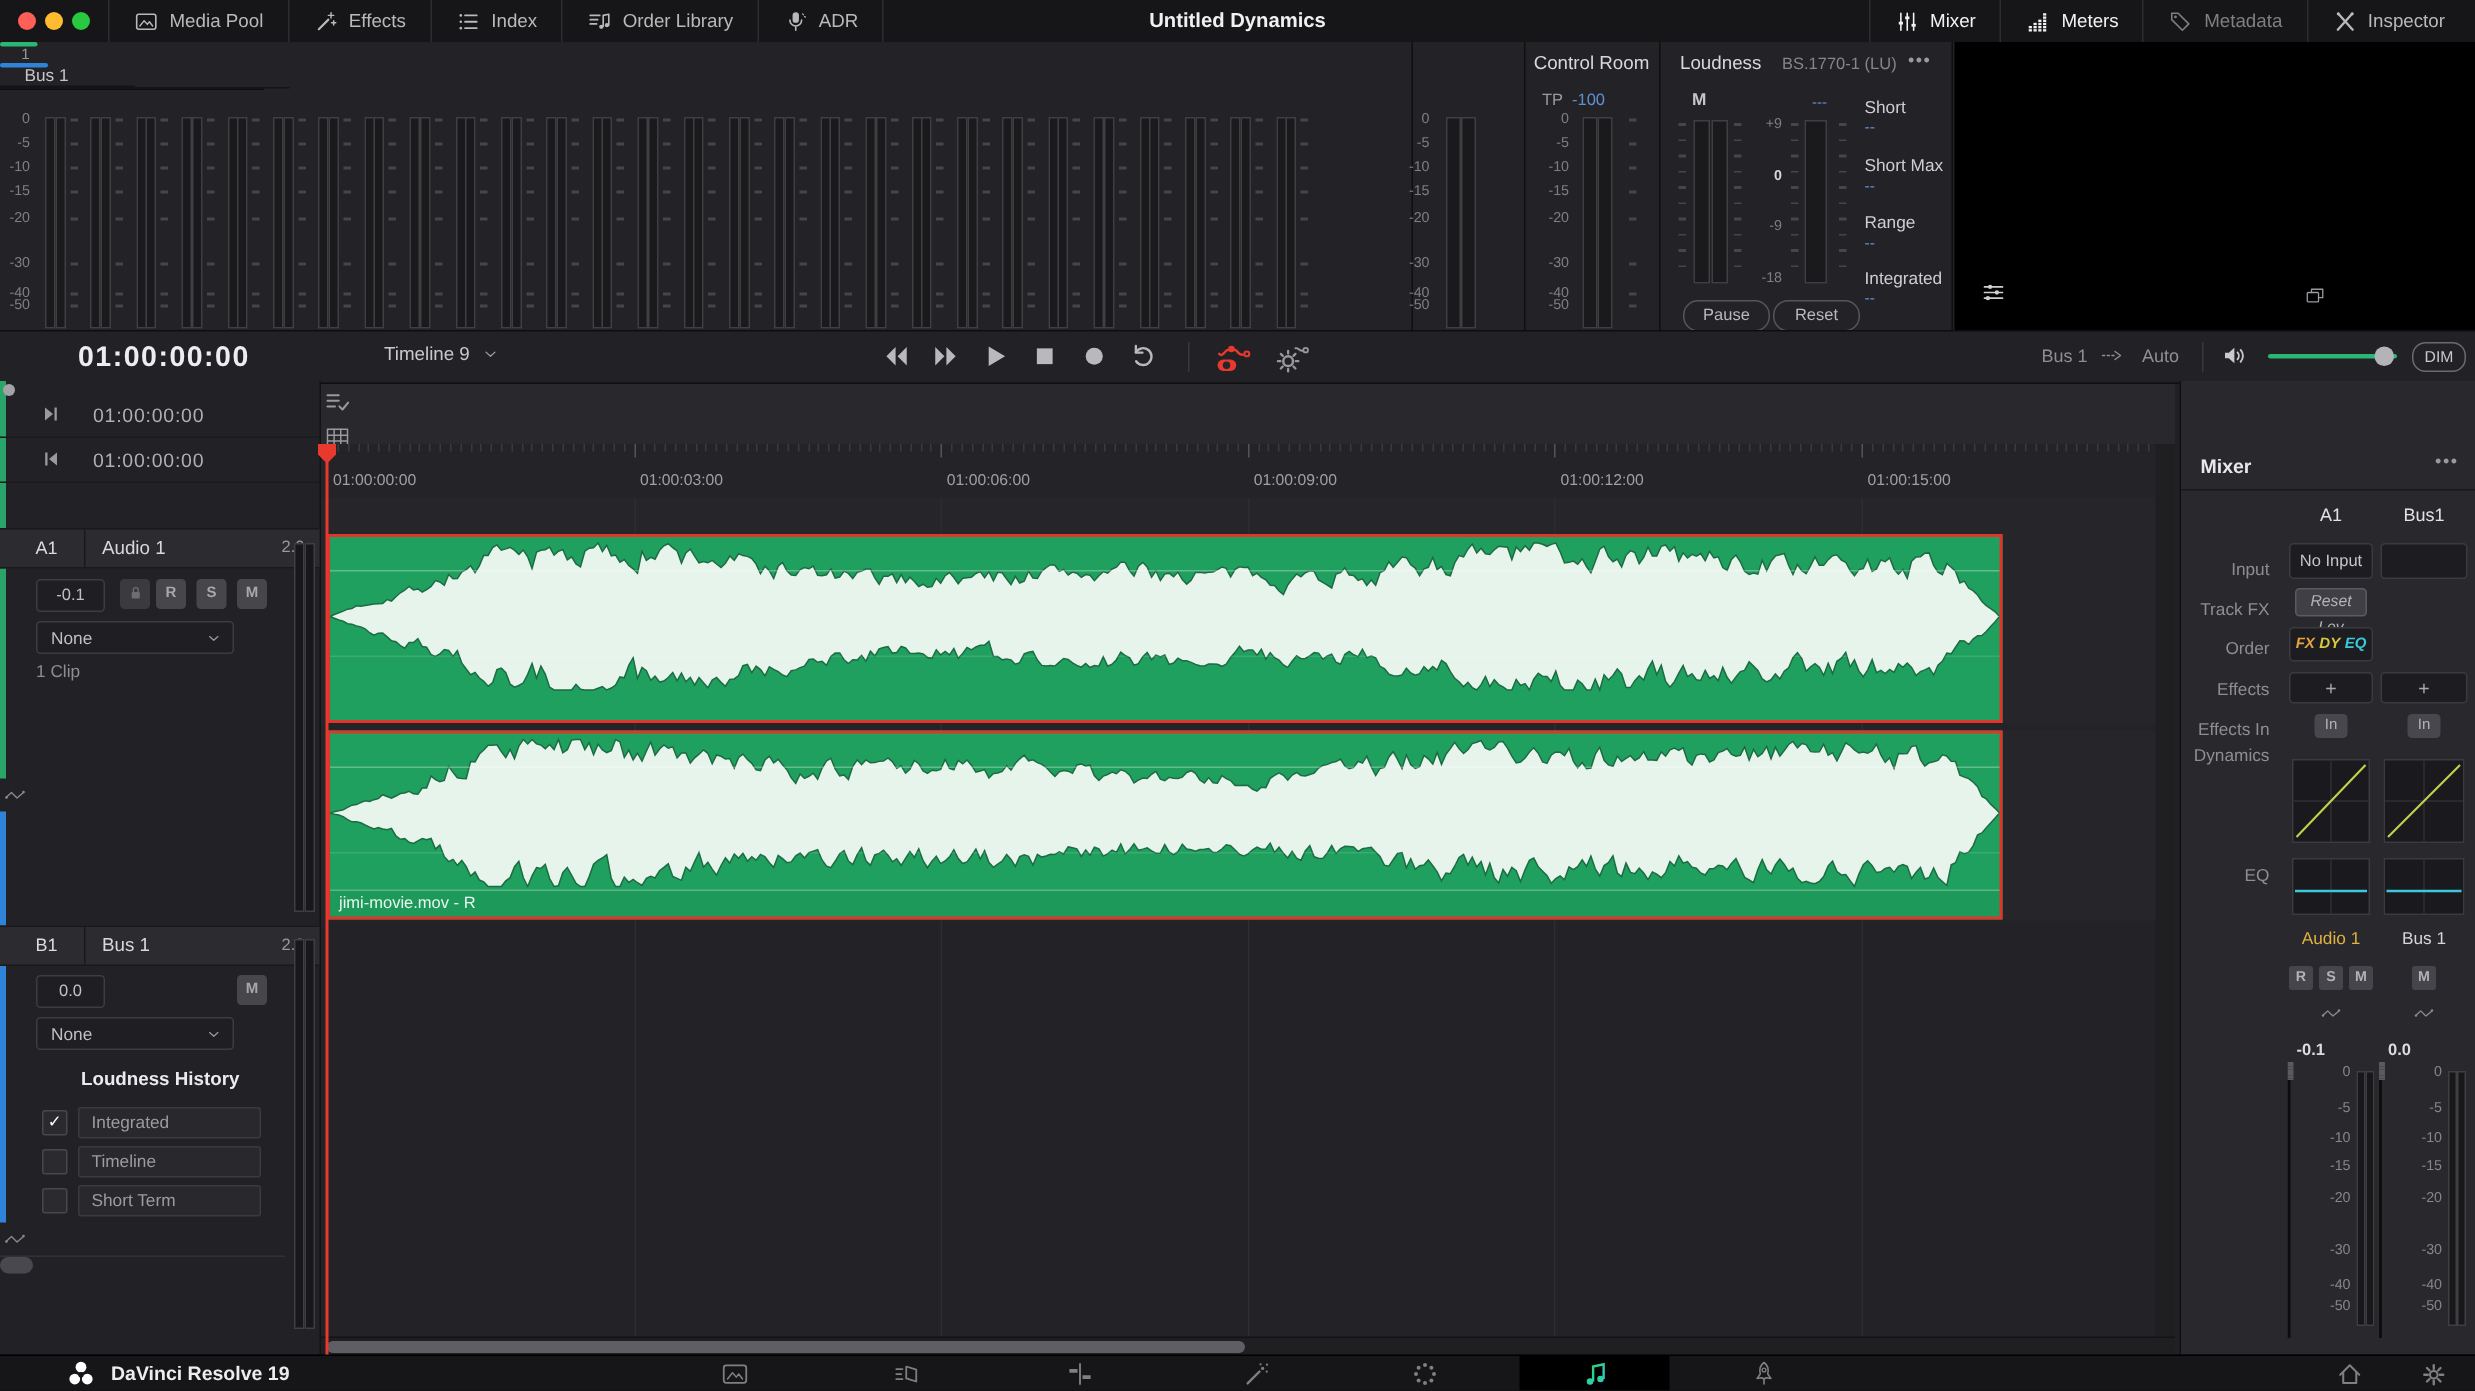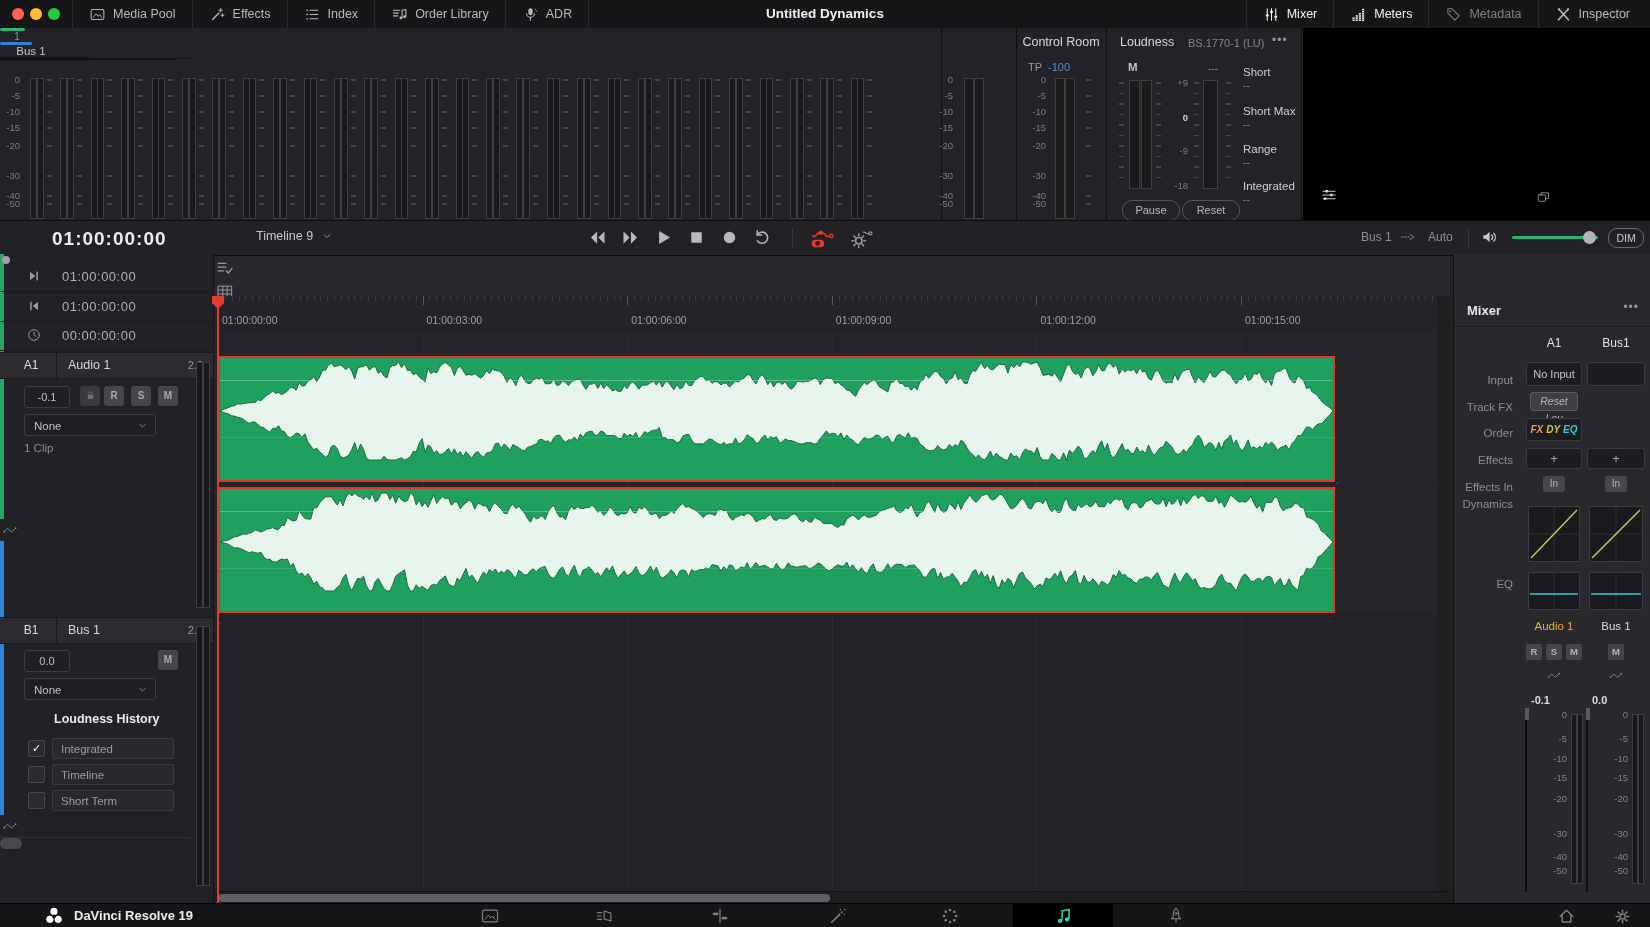--- a/index.html
+++ b/index.html
@@ -1017,20 +1017,21 @@
         </svg>
         <div class="refline" style="top:22px"></div>
         <div class="refline" style="top:79px;background:rgba(255,255,255,.12)"></div>
       </div>
       <div class="clip" style="left: 5px; top: 155px; width: 1117px; height: 126px;">
         <svg width="1113" height="104" style="position:absolute;left:0;top:1px">
           <path d="M0 52.0L0.0 52.0L2.9 51.1L5.9 50.5L8.8 49.9L11.7 48.3L14.6 46.8L17.6 46.4L20.5 45.1L23.4 43.9L26.4 44.3L29.3 43.1L32.2 42.4L35.1 39.8L38.1 41.0L41.0 42.1L43.9 40.7L46.9 39.0L49.8 38.7L52.7 37.6L55.7 39.2L58.6 39.4L61.5 35.4L64.4 35.4L67.4 27.4L70.3 29.7L73.2 31.1L76.2 30.3L79.1 20.9L82.0 24.9L84.9 28.5L87.9 29.0L90.8 29.1L93.7 17.7L96.7 17.9L99.6 12.7L102.5 10.0L105.4 6.8L108.4 6.9L111.3 6.5L114.2 11.1L117.2 15.0L120.1 9.6L123.0 15.8L125.9 7.4L128.9 3.0L131.8 6.0L134.7 3.0L137.7 5.9L140.6 6.7L143.5 9.2L146.4 6.3L149.4 9.8L152.3 3.0L155.2 11.9L158.2 9.8L161.1 3.3L164.0 3.0L167.0 3.0L169.9 9.8L172.8 5.1L175.7 13.2L178.7 6.1L181.6 10.0L184.5 11.7L187.5 10.5L190.4 3.0L193.3 4.6L196.2 15.0L199.2 10.1L202.1 16.6L205.0 12.1L208.0 17.4L210.9 10.8L213.8 4.7L216.7 13.4L219.7 9.3L222.6 6.6L225.5 8.8L228.5 7.9L231.4 15.3L234.3 12.0L237.2 11.8L240.2 18.7L243.1 15.2L246.0 12.8L249.0 10.0L251.9 12.2L254.8 19.1L257.7 13.3L260.7 14.2L263.6 16.0L266.5 15.7L269.5 22.1L272.4 15.0L275.3 12.7L278.3 16.3L281.2 18.9L284.1 23.2L287.0 23.8L290.0 16.7L292.9 14.1L295.8 18.6L298.8 16.2L301.7 19.8L304.6 23.1L307.5 28.6L310.5 32.2L313.4 26.0L316.3 28.9L319.3 27.5L322.2 25.5L325.1 29.5L328.0 22.2L331.0 17.3L333.9 15.5L336.8 22.6L339.8 27.2L342.7 26.6L345.6 29.7L348.5 20.9L351.5 16.6L354.4 19.7L357.3 16.6L360.3 18.5L363.2 18.4L366.1 17.5L369.0 17.4L372.0 15.3L374.9 17.7L377.8 22.2L380.8 20.5L383.7 25.4L386.6 22.8L389.6 16.9L392.5 19.1L395.4 24.0L398.3 25.6L401.3 23.5L404.2 23.9L407.1 22.9L410.1 16.3L413.0 22.2L415.9 23.2L418.8 16.9L421.8 19.2L424.7 16.7L427.6 20.1L430.6 24.7L433.5 24.0L436.4 23.1L439.3 28.7L442.3 25.7L445.2 25.3L448.1 24.3L451.1 20.4L454.0 23.4L456.9 18.9L459.8 15.9L462.8 13.4L465.7 17.2L468.6 16.5L471.6 18.4L474.5 19.6L477.4 21.5L480.3 24.7L483.3 27.6L486.2 24.5L489.1 23.7L492.1 24.1L495.0 25.5L497.9 20.0L500.9 19.3L503.8 20.6L506.7 20.1L509.6 27.2L512.6 30.3L515.5 27.4L518.4 26.3L521.4 24.7L524.3 25.8L527.2 23.2L530.1 24.2L533.1 26.8L536.0 32.0L538.9 30.1L541.9 28.7L544.8 29.0L547.7 26.2L550.6 24.2L553.6 29.5L556.5 30.5L559.4 28.2L562.4 28.8L565.3 29.0L568.2 28.1L571.1 25.0L574.1 23.8L577.0 25.5L579.9 30.0L582.9 32.0L585.8 28.4L588.7 31.8L591.6 32.2L594.6 27.1L597.5 29.1L600.4 30.4L603.4 33.7L606.3 33.7L609.2 33.5L612.1 33.7L615.1 36.2L618.0 37.4L620.9 34.8L623.9 35.1L626.8 28.9L629.7 26.9L632.7 25.2L635.6 26.9L638.5 30.1L641.4 26.7L644.4 25.0L647.3 27.0L650.2 27.3L653.2 26.3L656.1 25.4L659.0 22.0L661.9 20.3L664.9 19.6L667.8 18.3L670.7 17.7L673.7 16.0L676.6 20.7L679.5 22.4L682.4 21.6L685.4 17.6L688.3 18.7L691.2 14.1L694.2 21.3L697.1 27.0L700.0 22.3L702.9 21.6L705.9 14.6L708.8 11.1L711.7 16.3L714.7 22.3L717.6 13.2L720.5 19.8L723.5 22.3L726.4 21.1L729.3 13.6L732.2 15.9L735.2 19.4L738.1 11.6L741.0 19.6L744.0 12.8L746.9 9.1L749.8 4.9L752.7 9.1L755.7 12.3L758.6 9.9L761.5 5.7L764.5 4.8L767.4 3.7L770.3 8.8L773.2 10.0L776.2 8.2L779.1 4.7L782.0 4.4L785.0 8.8L787.9 14.1L790.8 18.6L793.7 18.0L796.7 15.3L799.6 11.3L802.5 8.5L805.5 12.1L808.4 18.0L811.3 18.9L814.2 13.3L817.2 11.3L820.1 11.5L823.0 13.7L826.0 8.9L828.9 17.5L831.8 21.9L834.8 18.3L837.7 22.5L840.6 22.1L843.5 12.8L846.5 8.1L849.4 16.9L852.3 19.9L855.3 20.9L858.2 14.1L861.1 17.7L864.0 15.6L867.0 13.8L869.9 17.0L872.8 15.3L875.8 11.1L878.7 16.6L881.6 16.7L884.5 16.9L887.5 11.3L890.4 14.0L893.3 9.9L896.3 8.7L899.2 10.3L902.1 8.5L905.0 17.3L908.0 20.0L910.9 13.5L913.8 12.6L916.8 13.0L919.7 18.0L922.6 16.6L925.5 11.7L928.5 10.7L931.4 9.0L934.3 12.9L937.3 14.2L940.2 13.6L943.1 8.0L946.1 16.8L949.0 9.6L951.9 14.4L954.8 12.3L957.8 7.6L960.7 15.8L963.6 8.1L966.6 14.1L969.5 10.3L972.4 6.3L975.3 4.3L978.3 8.6L981.2 5.7L984.1 6.4L987.1 11.1L990.0 11.4L992.9 11.2L995.8 6.1L998.8 13.5L1001.7 11.8L1004.6 17.3L1007.6 11.3L1010.5 5.2L1013.4 7.0L1016.3 9.9L1019.3 12.0L1022.2 11.4L1025.1 12.2L1028.1 10.4L1031.0 6.0L1033.9 13.2L1036.8 18.2L1039.8 15.2L1042.7 22.2L1045.6 12.4L1048.6 12.5L1051.5 12.4L1054.4 7.6L1057.4 7.0L1060.3 16.5L1063.2 20.8L1066.1 18.5L1069.1 17.8L1072.0 16.9L1074.9 13.2L1077.9 14.1L1080.8 17.5L1083.7 17.7L1086.6 26.8L1089.6 28.1L1092.5 29.1L1095.4 31.4L1098.4 34.5L1101.3 41.0L1104.2 42.6L1107.1 46.1L1110.1 48.9L1113.0 52.0L1113.0 52.0L1110.1 55.4L1107.1 58.6L1104.2 61.9L1101.3 65.3L1098.4 66.5L1095.4 73.9L1092.5 78.1L1089.6 79.2L1086.6 78.0L1083.7 85.2L1080.8 86.5L1077.9 100.3L1074.9 97.7L1072.0 95.1L1069.1 88.7L1066.1 95.0L1063.2 96.0L1060.3 88.3L1057.4 91.5L1054.4 95.7L1051.5 87.5L1048.6 86.3L1045.6 87.5L1042.7 91.6L1039.8 88.2L1036.8 89.0L1033.9 91.2L1031.0 91.7L1028.1 87.2L1025.1 83.8L1022.2 86.5L1019.3 92.7L1016.3 101.0L1013.4 97.1L1010.5 93.0L1007.6 93.3L1004.6 91.0L1001.7 84.1L998.8 87.2L995.8 94.4L992.9 97.7L990.0 99.1L987.1 98.6L984.1 97.6L981.2 98.4L978.3 95.6L975.3 88.7L972.4 90.9L969.5 86.3L966.6 82.7L963.6 86.6L960.7 92.7L957.8 89.8L954.8 83.1L951.9 89.7L949.0 98.5L946.1 96.6L943.1 94.9L940.2 88.5L937.3 82.4L934.3 85.6L931.4 89.8L928.5 87.3L925.5 86.9L922.6 89.0L919.7 89.2L916.8 93.3L913.8 92.0L910.9 88.8L908.0 88.1L905.0 84.4L902.1 85.4L899.2 80.6L896.3 87.3L893.3 84.4L890.4 91.8L887.5 95.1L884.5 92.8L881.6 91.3L878.7 96.4L875.8 92.0L872.8 88.8L869.9 92.5L867.0 91.6L864.0 85.4L861.1 94.4L858.2 92.0L855.3 80.5L852.3 85.1L849.4 87.0L846.5 94.0L843.5 89.2L840.6 80.7L837.7 87.6L834.8 83.2L831.8 87.8L828.9 89.7L826.0 87.9L823.0 96.5L820.1 94.0L817.2 95.8L814.2 98.9L811.3 93.6L808.4 90.8L805.5 87.9L802.5 82.0L799.6 83.6L796.7 89.9L793.7 97.8L790.8 90.5L787.9 88.3L785.0 94.1L782.0 89.7L779.1 98.6L776.2 95.2L773.2 85.6L770.3 93.3L767.4 84.4L764.5 88.0L761.5 81.5L758.6 86.7L755.7 79.6L752.7 81.6L749.8 87.5L746.9 92.5L744.0 92.1L741.0 97.2L738.1 91.2L735.2 87.2L732.2 83.3L729.3 86.7L726.4 87.1L723.5 89.5L720.5 82.5L717.6 88.6L714.7 78.4L711.7 79.0L708.8 83.2L705.9 87.5L702.9 86.8L700.0 80.9L697.1 78.1L694.2 74.8L691.2 75.4L688.3 75.8L685.4 77.7L682.4 74.7L679.5 74.3L676.6 74.2L673.7 75.7L670.7 79.0L667.8 73.7L664.9 78.6L661.9 82.3L659.0 82.2L656.1 81.2L653.2 73.8L650.2 77.3L647.3 83.6L644.4 82.1L641.4 77.6L638.5 82.0L635.6 78.9L632.7 74.8L629.7 78.4L626.8 72.1L623.9 76.0L620.9 76.1L618.0 74.7L615.1 76.5L612.1 79.2L609.2 80.7L606.3 79.6L603.4 76.7L600.4 73.8L597.5 73.2L594.6 76.0L591.6 78.1L588.7 78.3L585.8 75.7L582.9 76.1L579.9 76.4L577.0 77.4L574.1 76.5L571.1 76.0L568.2 72.8L565.3 77.8L562.4 79.8L559.4 78.0L556.5 73.1L553.6 78.8L550.6 78.8L547.7 77.2L544.8 75.2L541.9 76.1L538.9 76.8L536.0 72.5L533.1 76.4L530.1 79.3L527.2 72.6L524.3 78.3L521.4 76.8L518.4 79.2L515.5 80.7L512.6 75.9L509.6 74.8L506.7 80.2L503.8 76.6L500.9 81.0L497.9 75.9L495.0 75.2L492.1 74.6L489.1 79.3L486.2 77.9L483.3 79.6L480.3 79.5L477.4 80.7L474.5 81.4L471.6 79.6L468.6 86.8L465.7 80.9L462.8 79.9L459.8 81.1L456.9 87.6L454.0 83.0L451.1 79.7L448.1 84.1L445.2 86.1L442.3 88.2L439.3 85.0L436.4 77.1L433.5 82.7L430.6 76.1L427.6 80.6L424.7 84.6L421.8 85.7L418.8 82.4L415.9 76.6L413.0 81.2L410.1 84.0L407.1 85.7L404.2 80.9L401.3 84.1L398.3 88.5L395.4 83.8L392.5 75.9L389.6 81.6L386.6 77.7L383.7 82.2L380.8 86.9L377.8 82.5L374.9 84.5L372.0 80.1L369.0 76.8L366.1 78.9L363.2 79.9L360.3 86.9L357.3 83.9L354.4 75.2L351.5 79.8L348.5 86.4L345.6 84.1L342.7 77.1L339.8 79.1L336.8 84.2L333.9 88.4L331.0 87.4L328.0 83.3L325.1 76.4L322.2 77.4L319.3 78.5L316.3 82.0L313.4 78.7L310.5 80.5L307.5 84.6L304.6 85.1L301.7 82.4L298.8 80.3L295.8 88.2L292.9 85.2L290.0 81.2L287.0 79.6L284.1 83.5L281.2 81.1L278.3 84.1L275.3 78.9L272.4 82.2L269.5 79.3L266.5 85.4L263.6 81.9L260.7 87.0L257.7 93.4L254.8 89.4L251.9 84.9L249.0 88.1L246.0 78.4L243.1 84.3L240.2 90.8L237.2 88.2L234.3 96.9L231.4 95.6L228.5 94.3L225.5 85.9L222.6 88.3L219.7 90.5L216.7 95.3L213.8 94.2L210.9 95.6L208.0 100.3L205.0 98.5L202.1 96.3L199.2 98.3L196.2 94.7L193.3 101.0L190.4 101.0L187.5 95.6L184.5 79.7L181.6 82.0L178.7 83.6L175.7 86.2L172.8 94.4L169.9 101.0L167.0 101.0L164.0 98.9L161.1 93.5L158.2 88.3L155.2 91.7L152.3 100.5L149.4 101.0L146.4 95.7L143.5 86.2L140.6 89.0L137.7 88.4L134.7 93.9L131.8 101.0L128.9 95.2L125.9 84.2L123.0 87.8L120.1 95.1L117.2 97.2L114.2 101.0L111.3 101.0L108.4 101.0L105.4 101.0L102.5 97.9L99.6 96.7L96.7 91.3L93.7 94.0L90.8 87.8L87.9 83.6L84.9 86.9L82.0 82.9L79.1 84.4L76.2 81.1L73.2 73.4L70.3 76.1L67.4 69.0L64.4 69.8L61.5 69.0L58.6 70.6L55.7 72.3L52.7 71.5L49.8 69.1L46.9 69.5L43.9 67.3L41.0 62.2L38.1 63.2L35.1 62.7L32.2 61.7L29.3 62.7L26.4 61.4L23.4 60.0L20.5 58.5L17.6 57.8L14.6 57.9L11.7 56.4L8.8 54.4L5.9 53.4L2.9 52.8L0.0 52.0Z" fill="#e6f4ec" stroke="#1d6b42" stroke-width="1"></path>
         </svg>
         <div class="refline" style="top:22px"></div>
         <div class="refline" style="top:79px;background:rgba(255,255,255,.12)"></div>
+        <div class="clipname">jimi-movie.mov - R</div>
       </div>
     </div>
   <svg id="playflag" width="14" height="14">
     <path d="M1 0 H13 V7 L7 13 L1 7 Z" fill="#e8392f"></path>
     </svg>
   <div id="playhead"></div>
   <div id="vstrip"></div>
   <div id="hscroll">
       <div id="hthumb"></div>
     </div>
@@ -1046,29 +1047,20 @@
         <div class="val">01:00:00:00</div>
       </div>
       <div class="inforow" style="top: 37.5px;">
         <span class="icon abs" style="left:26px;top:6px;color:#9a9a9e">
           <svg width="16" height="16" viewBox="0 0 24 24">
             <path d="M18 5.5L10 12l8 6.5z" fill="currentColor"></path>
             <rect x="6.2" y="5.5" width="2.3" height="13" fill="currentColor"></rect>
           </svg>
         </span>
         <div class="val">01:00:00:00</div>
-      </div>
-      <div class="inforow" style="top: 67px;">
-        <span class="icon abs" style="left:26px;top:6px;color:#9a9a9e">
-          <svg width="16" height="16" viewBox="0 0 24 24">
-            <circle cx="12" cy="12" r="8" stroke="currentColor" stroke-width="1.5" fill="none" stroke-linecap="round" stroke-linejoin="round"></circle>
-            <path d="M12 7.5V12l3 2" stroke="currentColor" stroke-width="1.5" fill="none" stroke-linecap="round" stroke-linejoin="round"></path>
-          </svg>
-        </span>
-        <div class="val">00:00:00:00</div>
       </div>
       <div style="left: 0px; top: 98px; width: 4px; height: 265px; background: rgb(42, 165, 105);"></div>
       <div class="blockhead" style="top: 98px;">
         <div class="tid">A1</div>
         <div class="tname">Audio 1</div>
         <div class="tfmt">2.0</div>
       </div>
       <div class="gainbox" style="left: 24px; top: 132px;">-0.1</div>
       <div class="chip darkc" style="left: 80px; top: 132px;"><svg width="13" height="13" viewBox="0 0 24 24" style="margin-top:3px">
           <rect x="7" y="10.5" width="10" height="8" rx="1.2" fill="currentColor"></rect>

